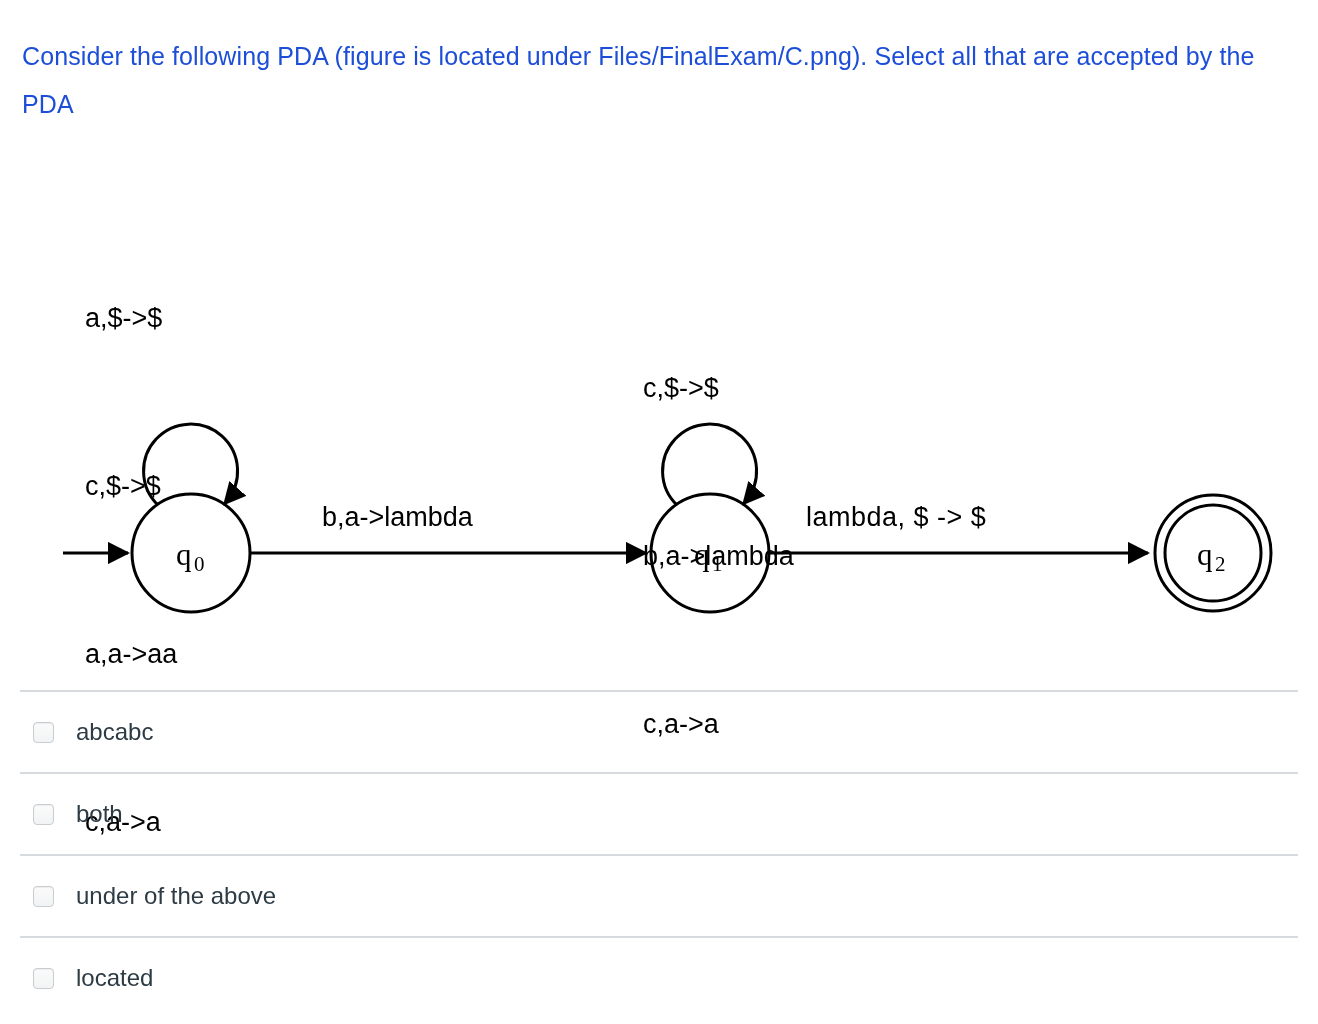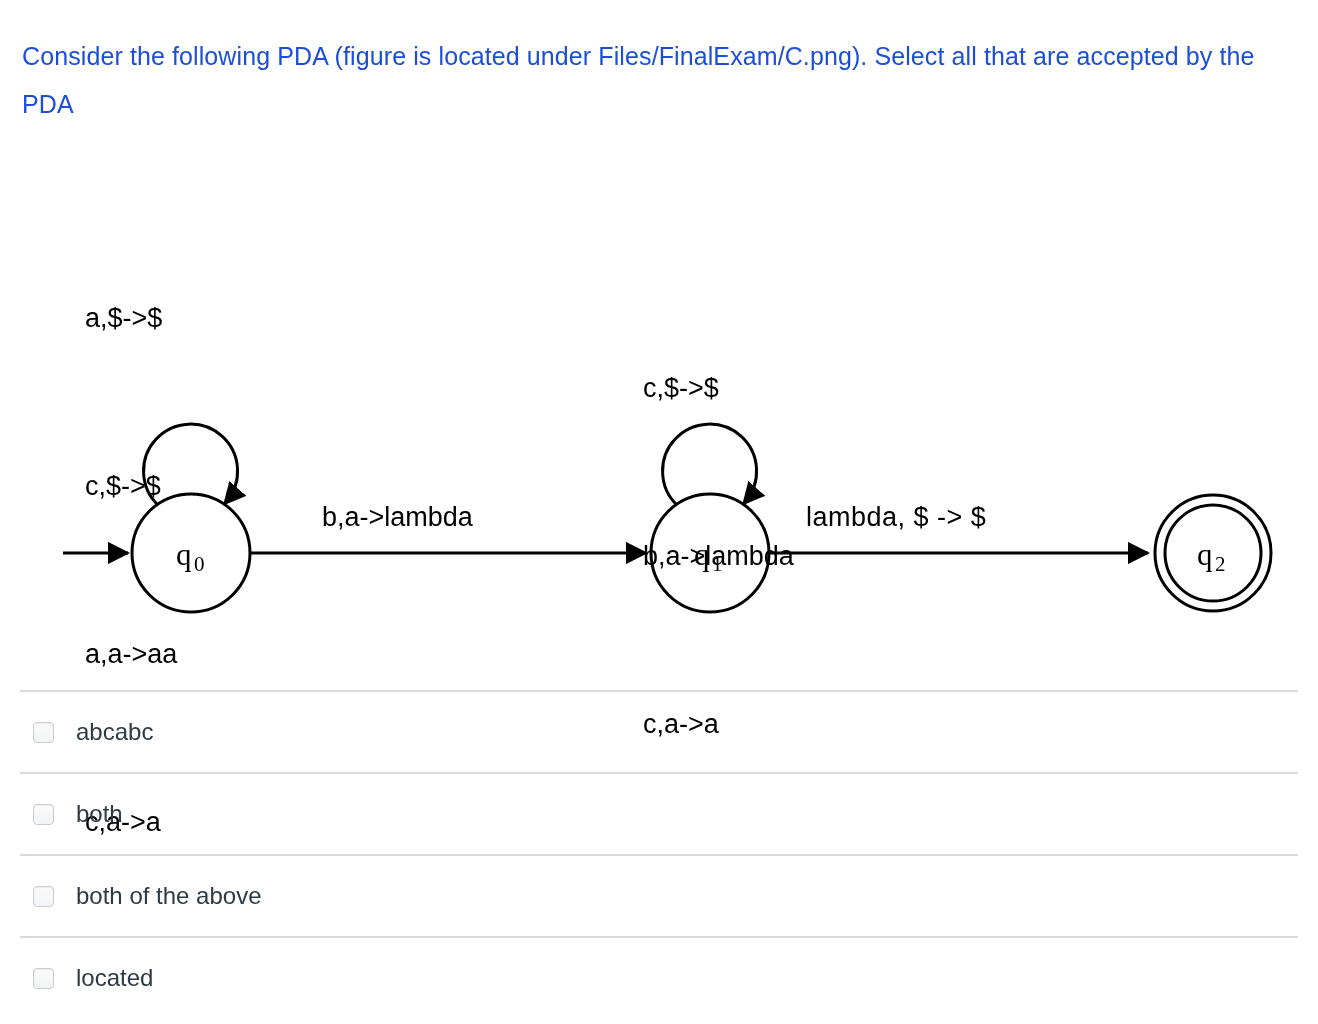--- a/index.html
+++ b/index.html
@@ -169,21 +169,21 @@
     <div class="option-label">abcabc</div>
   </div>
 
   <div class="option-row">
     <div class="checkbox"></div>
     <div class="option-label">both</div>
   </div>
 
   <div class="option-row">
     <div class="checkbox"></div>
-    <div class="option-label">both of the above</div>
+    <div class="option-label">under of the above</div>
   </div>
 
   <div class="option-row">
     <div class="checkbox"></div>
     <div class="option-label">located</div>
   </div>
 
 </div>
 
 </body></html>

